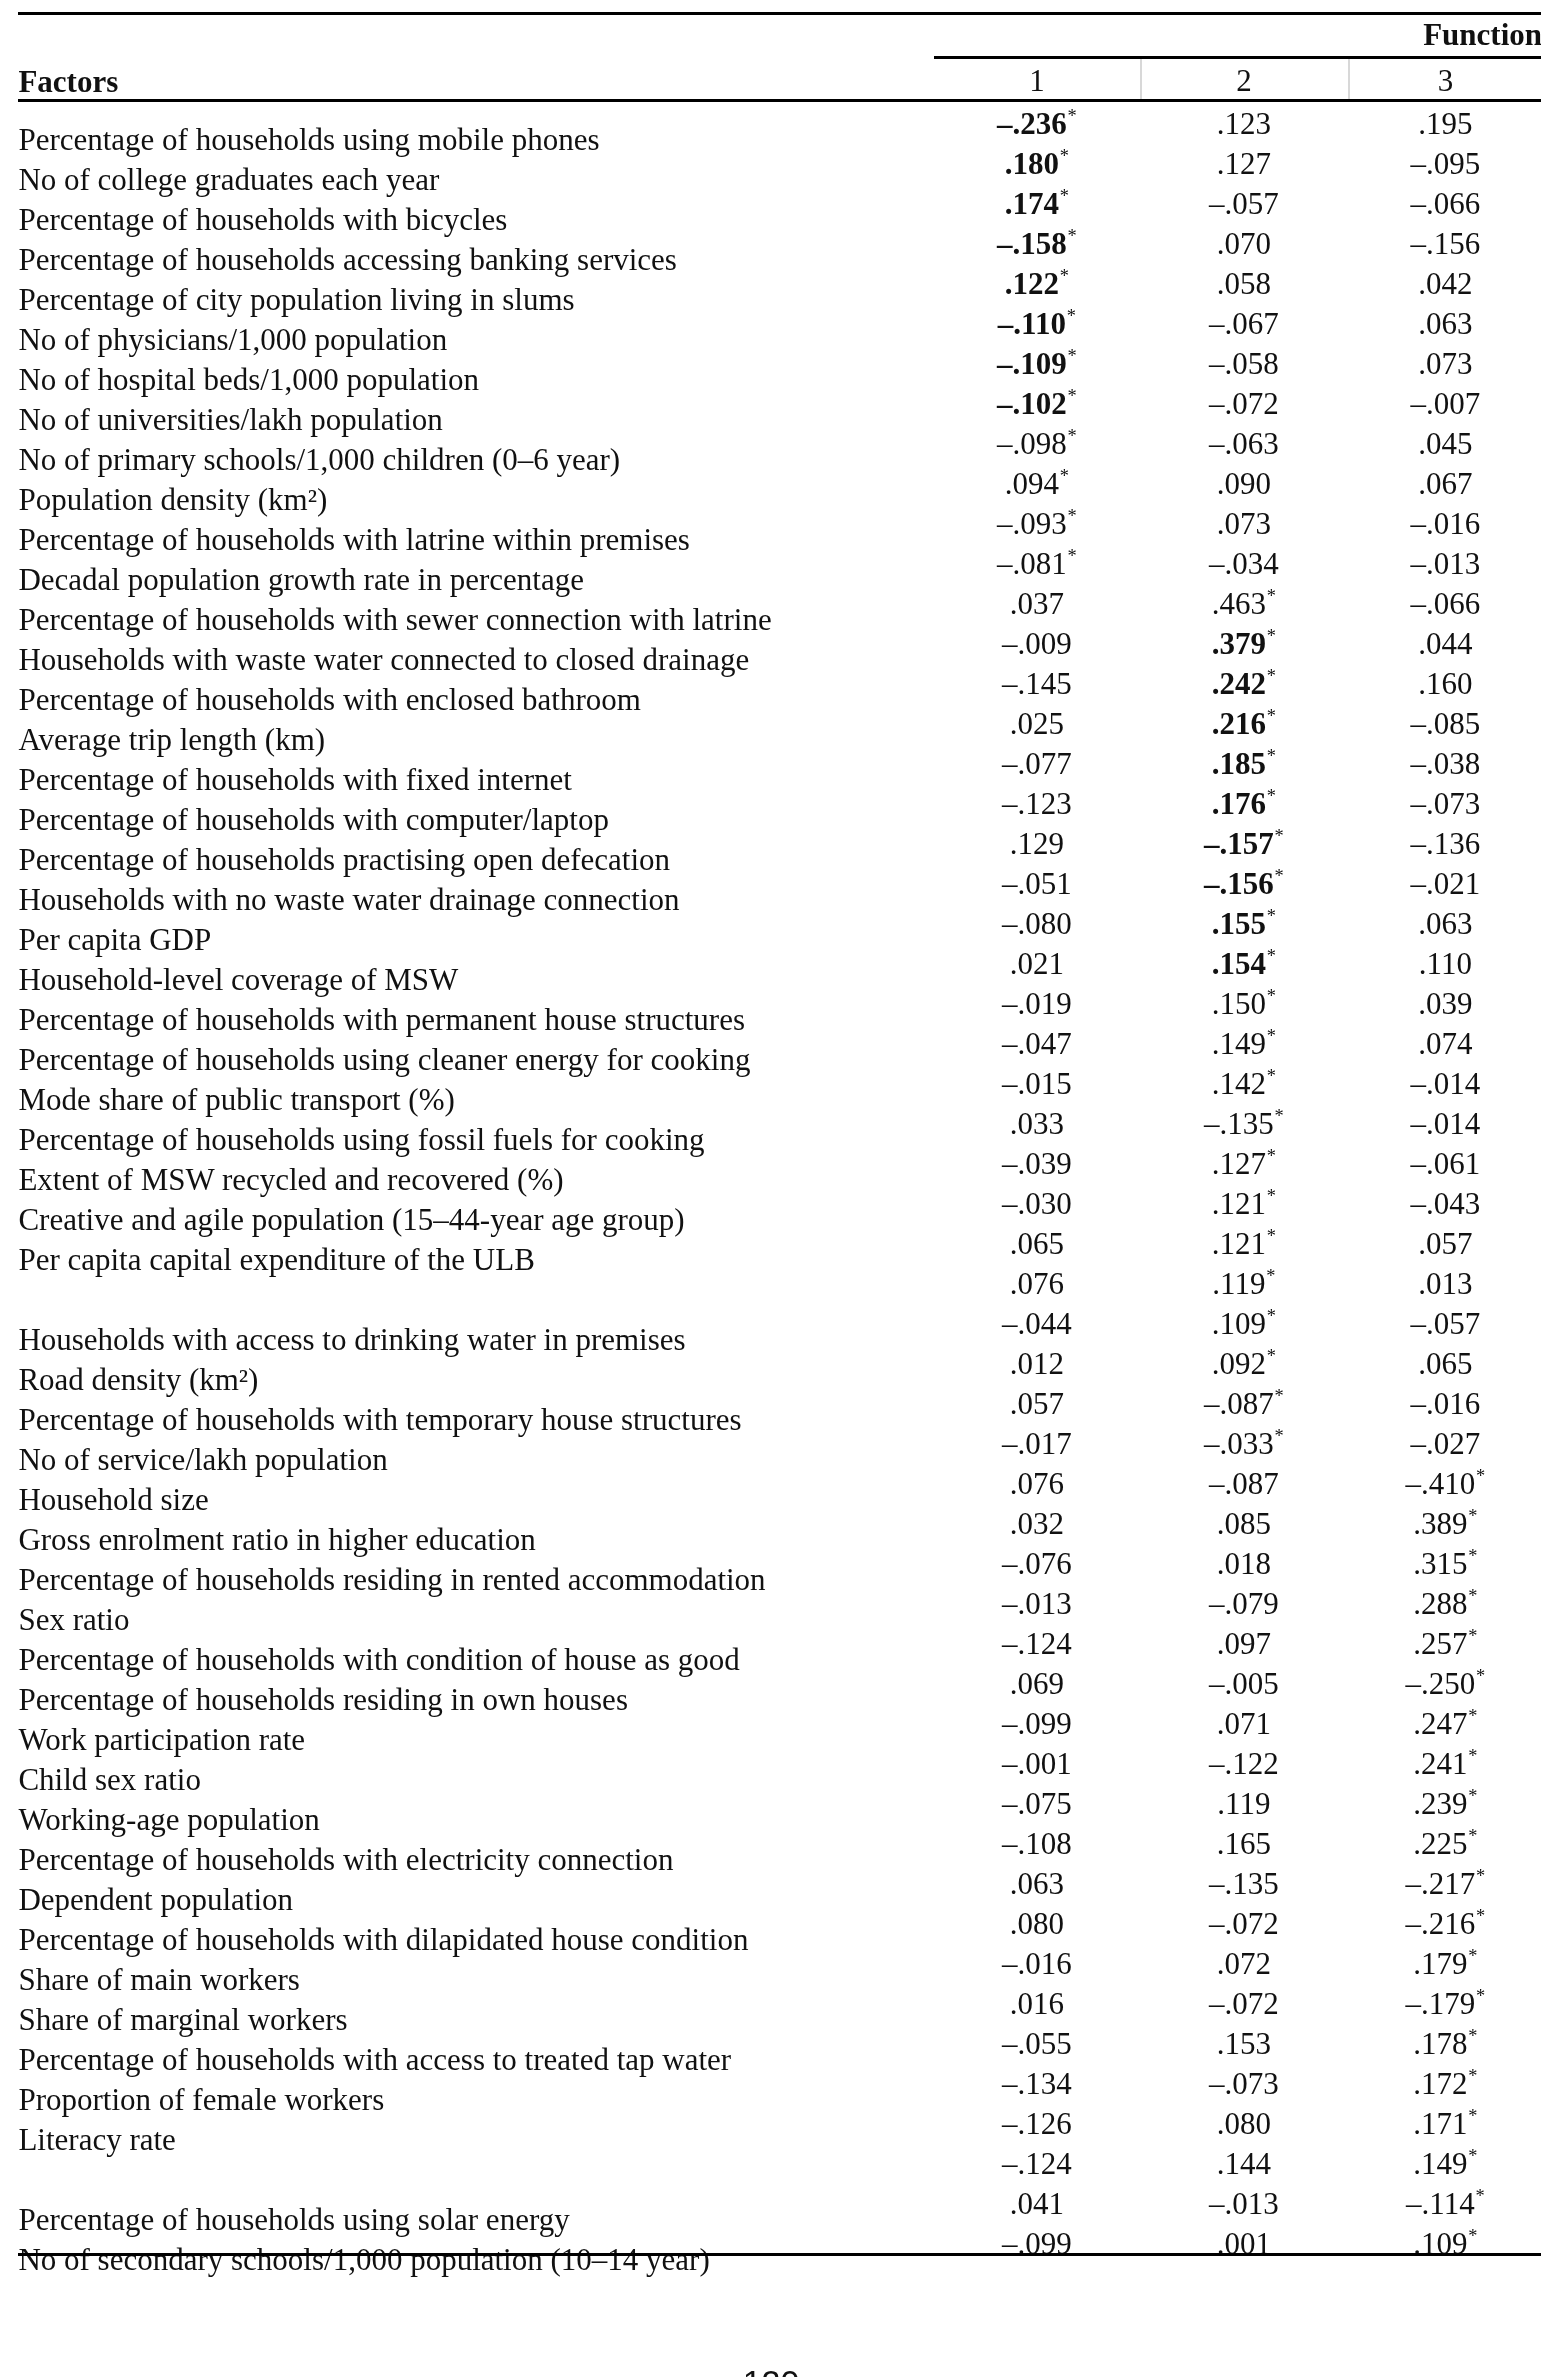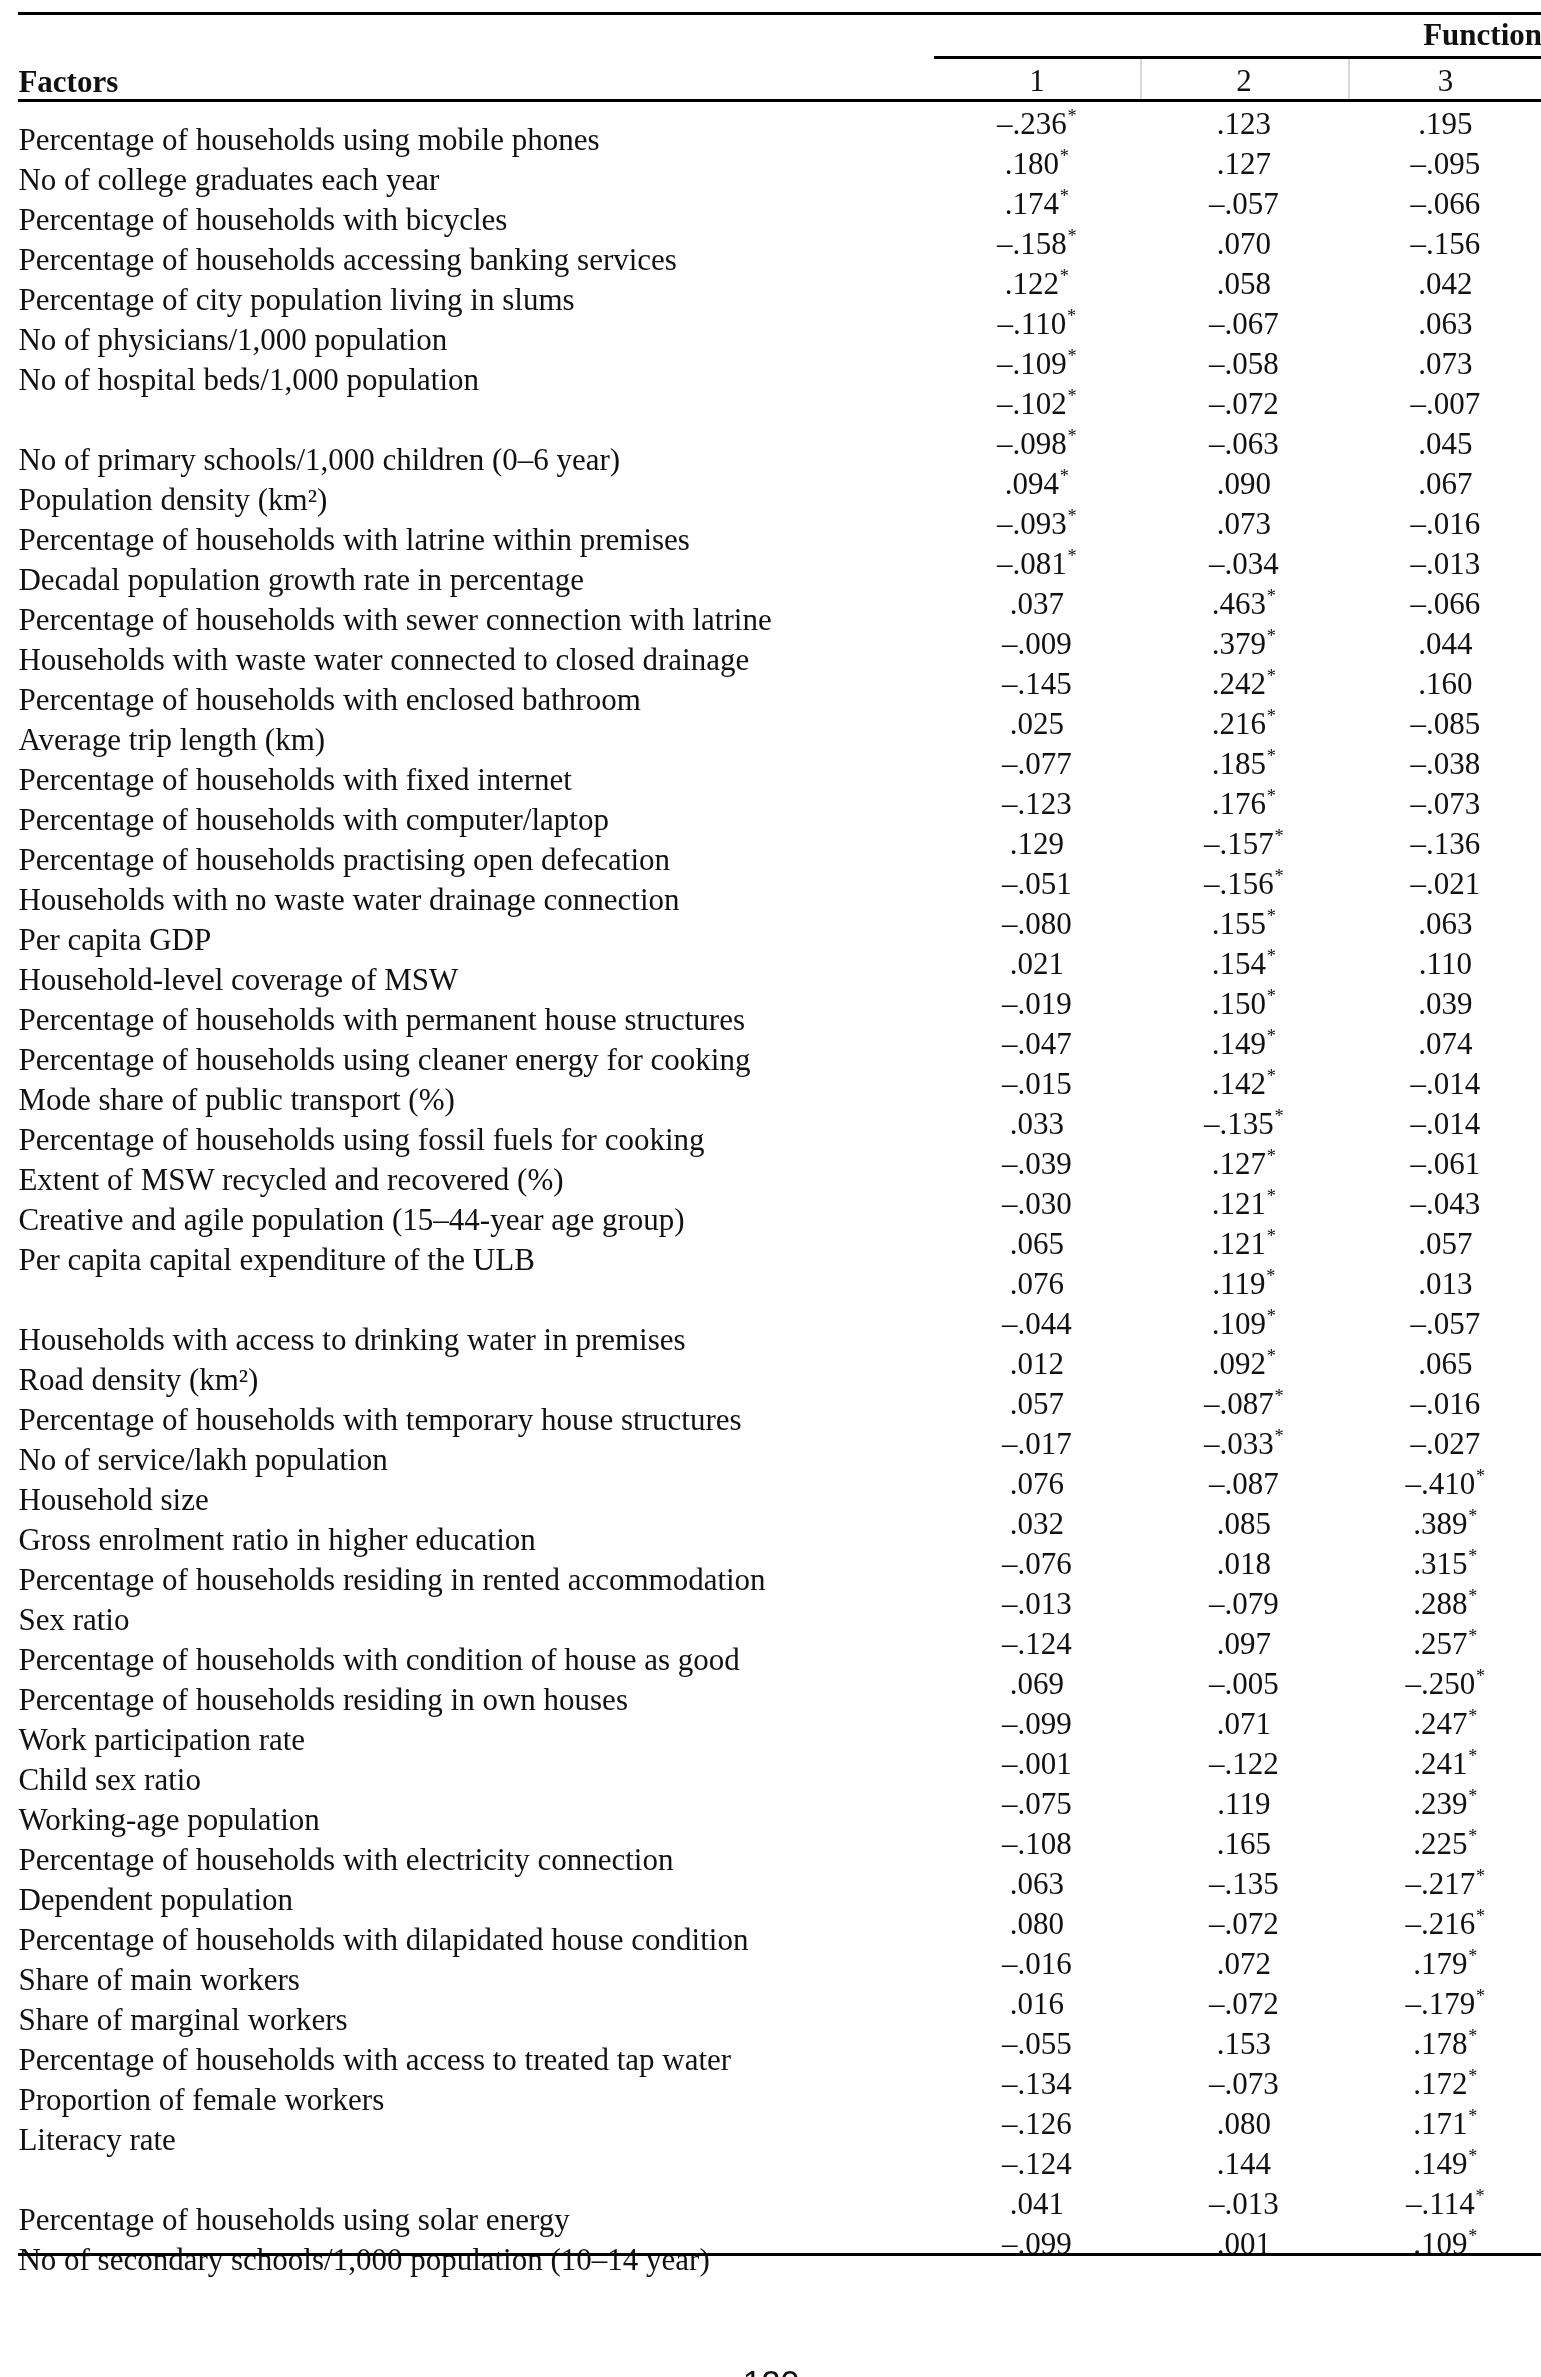--- a/index.html
+++ b/index.html
@@ -99,21 +99,21 @@
     position: absolute;
     top: 0;
     font-size: 31px;
     line-height: 39px;
     white-space: nowrap;
     text-align: center;
   }
   .row .val.c1 { left: 916px; width: 205px; }
   .row .val.c2 { left: 1121px; width: 209px; }
   .row .val.c3 { left: 1330px; width: 194px; }
-  .val.bold .num { font-weight: normal; }
+  .val.bold .num { font-weight: bold; }
   .val .star {
     font-size: 18.4px;
     vertical-align: 11.7px;
     line-height: 0;
     margin-left: 0.8px;
   }
   .page-number {
     position: absolute;
     left: 0;
     width: 1542px;
@@ -182,20 +182,21 @@
         <span class="val c2"><span class="num">–.067</span></span>
         <span class="val c3"><span class="num">.063</span></span>
       </div>
       <div class="row">
         <span class="label">No of hospital beds/1,000 population</span>
         <span class="val c1 bold"><span class="num">–.109</span><span class="star">*</span></span>
         <span class="val c2"><span class="num">–.058</span></span>
         <span class="val c3"><span class="num">.073</span></span>
       </div>
       <div class="row">
+        <span class="label">No of universities/lakh population</span>
         <span class="val c1 bold"><span class="num">–.102</span><span class="star">*</span></span>
         <span class="val c2"><span class="num">–.072</span></span>
         <span class="val c3"><span class="num">–.007</span></span>
       </div>
       <div class="row">
         <span class="label">No of primary schools/1,000 children (0–6 year)</span>
         <span class="val c1"><span class="num">–.098</span><span class="star">*</span></span>
         <span class="val c2"><span class="num">–.063</span></span>
         <span class="val c3"><span class="num">.045</span></span>
       </div>

